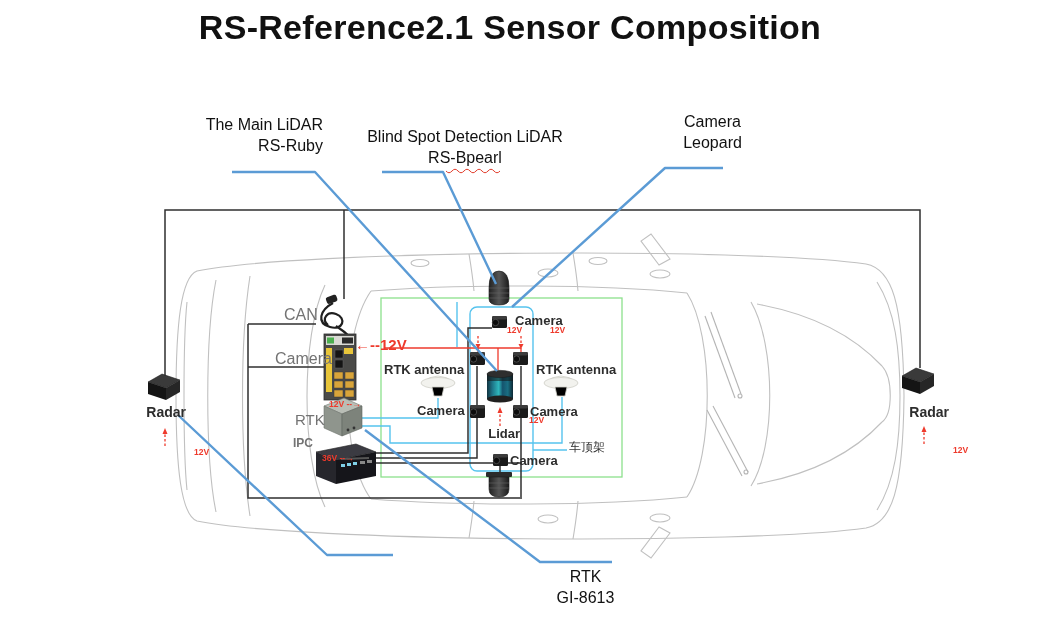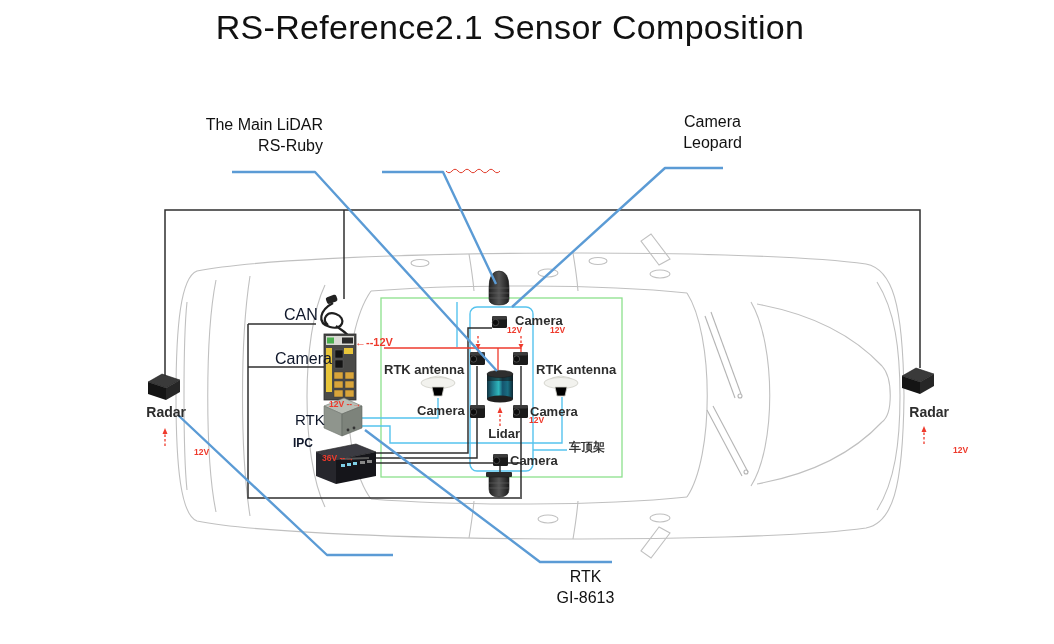--- a/index.html
+++ b/index.html
@@ -1,26 +1,26 @@
 <!DOCTYPE html>
 <html><head>
 <meta charset="utf-8">
 <style>
   html,body{margin:0;padding:0;background:#ffffff;}
   .stage{position:relative;width:1054px;height:644px;background:#ffffff;overflow:hidden;
          font-family:"Liberation Sans","DejaVu Sans",sans-serif;color:#1a1a1a;}
   .stage svg{position:absolute;left:0;top:0;}
   .lbl{position:absolute;white-space:nowrap;line-height:1.15;}
-  .title{font-size:34px;font-weight:400;letter-spacing:0.3px;color:#111;text-align:center;}
+  .title{font-size:34px;font-weight:700;letter-spacing:0.3px;color:#111;text-align:center;}
   .callout{font-size:16px;color:#111;text-align:center;line-height:21px;}
-  .dev{font-size:16px;font-weight:500;color:#0f172a;}
+  .dev{font-size:16px;font-weight:500;color:#737373;}
   .dev-sm{font-size:13px;font-weight:700;color:#2d2d2d;}
-  .pw{font-size:11px;font-weight:700;color:#ee3a2c;}
+  .pw{font-size:15px;font-weight:700;color:#ee3a2c;}
   .pw-sm{font-size:8.5px;font-weight:700;color:#ee3a2c;padding-left:38px;}
-  .cn{font-size:12px;font-weight:700;color:#333;}
+  .cn{font-size:12px;font-weight:400;color:#333;}
   .ctr{text-align:right;}
 </style>
 </head>
 <body>
 
 <div class="stage">
 
 <svg width="1054" height="644" viewBox="0 0 1054 644">
   <defs>
     <linearGradient id="lidarGrad" x1="0" y1="0" x2="1" y2="0">
@@ -254,20 +254,24 @@
   <path d="M446,171 q3,3.5 6,0 t6,0 t6,0 t6,0 t6,0 t6,0 t6,0 t6,0 t6,0" stroke="#e23d2c" stroke-width="1" fill="none"></path>
 </svg>
 
 <div class="lbl title" style="left:170px;top:8px;width:680px;">RS-Reference2.1 Sensor Composition</div>
 
 <div class="lbl callout" style="left:148px;top:114px;width:175px;text-align:right;">
   <div>The Main LiDAR</div>
   <div>RS-Ruby</div>
 </div>
 
+<div class="lbl callout" style="left:340px;top:126px;width:250px;">
+  <div>Blind Spot Detection LiDAR</div>
+  <div>RS-Bpearl</div>
+</div>
 
 <div class="lbl callout" style="left:650px;top:111px;width:125px;">
   <div>Camera</div>
   <div>Leopard</div>
 </div>
 
 
 <div class="lbl callout" style="left:523px;top:566px;width:125px;">
   <div>RTK</div>
   <div>GI-8613</div>

